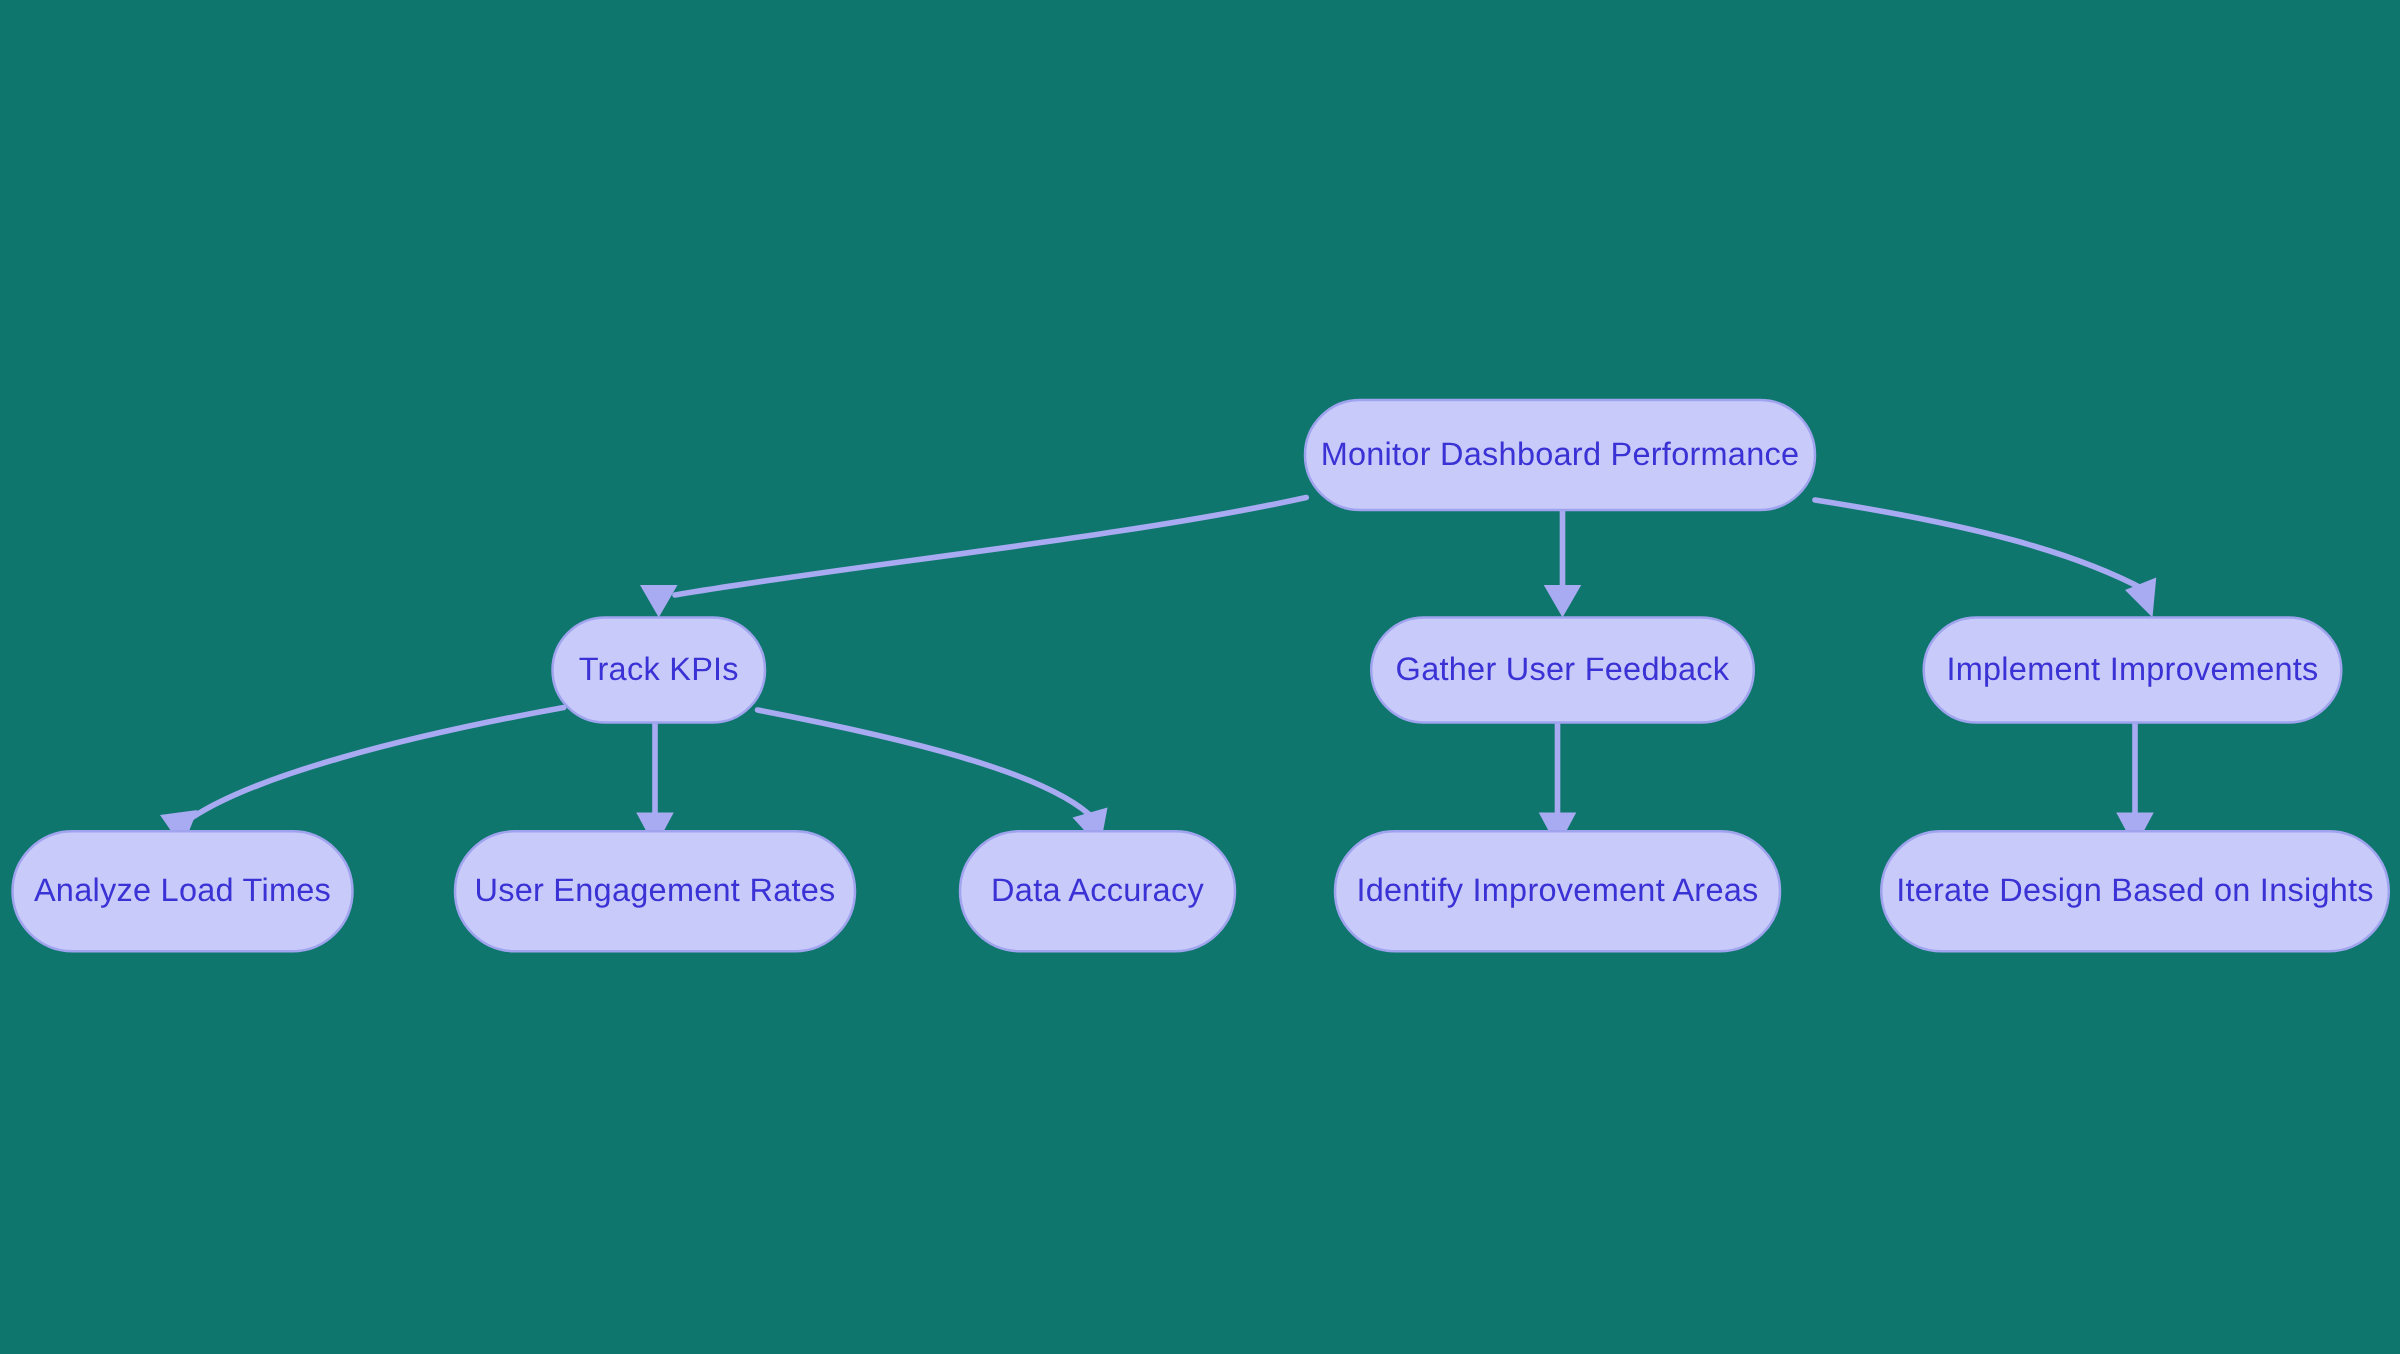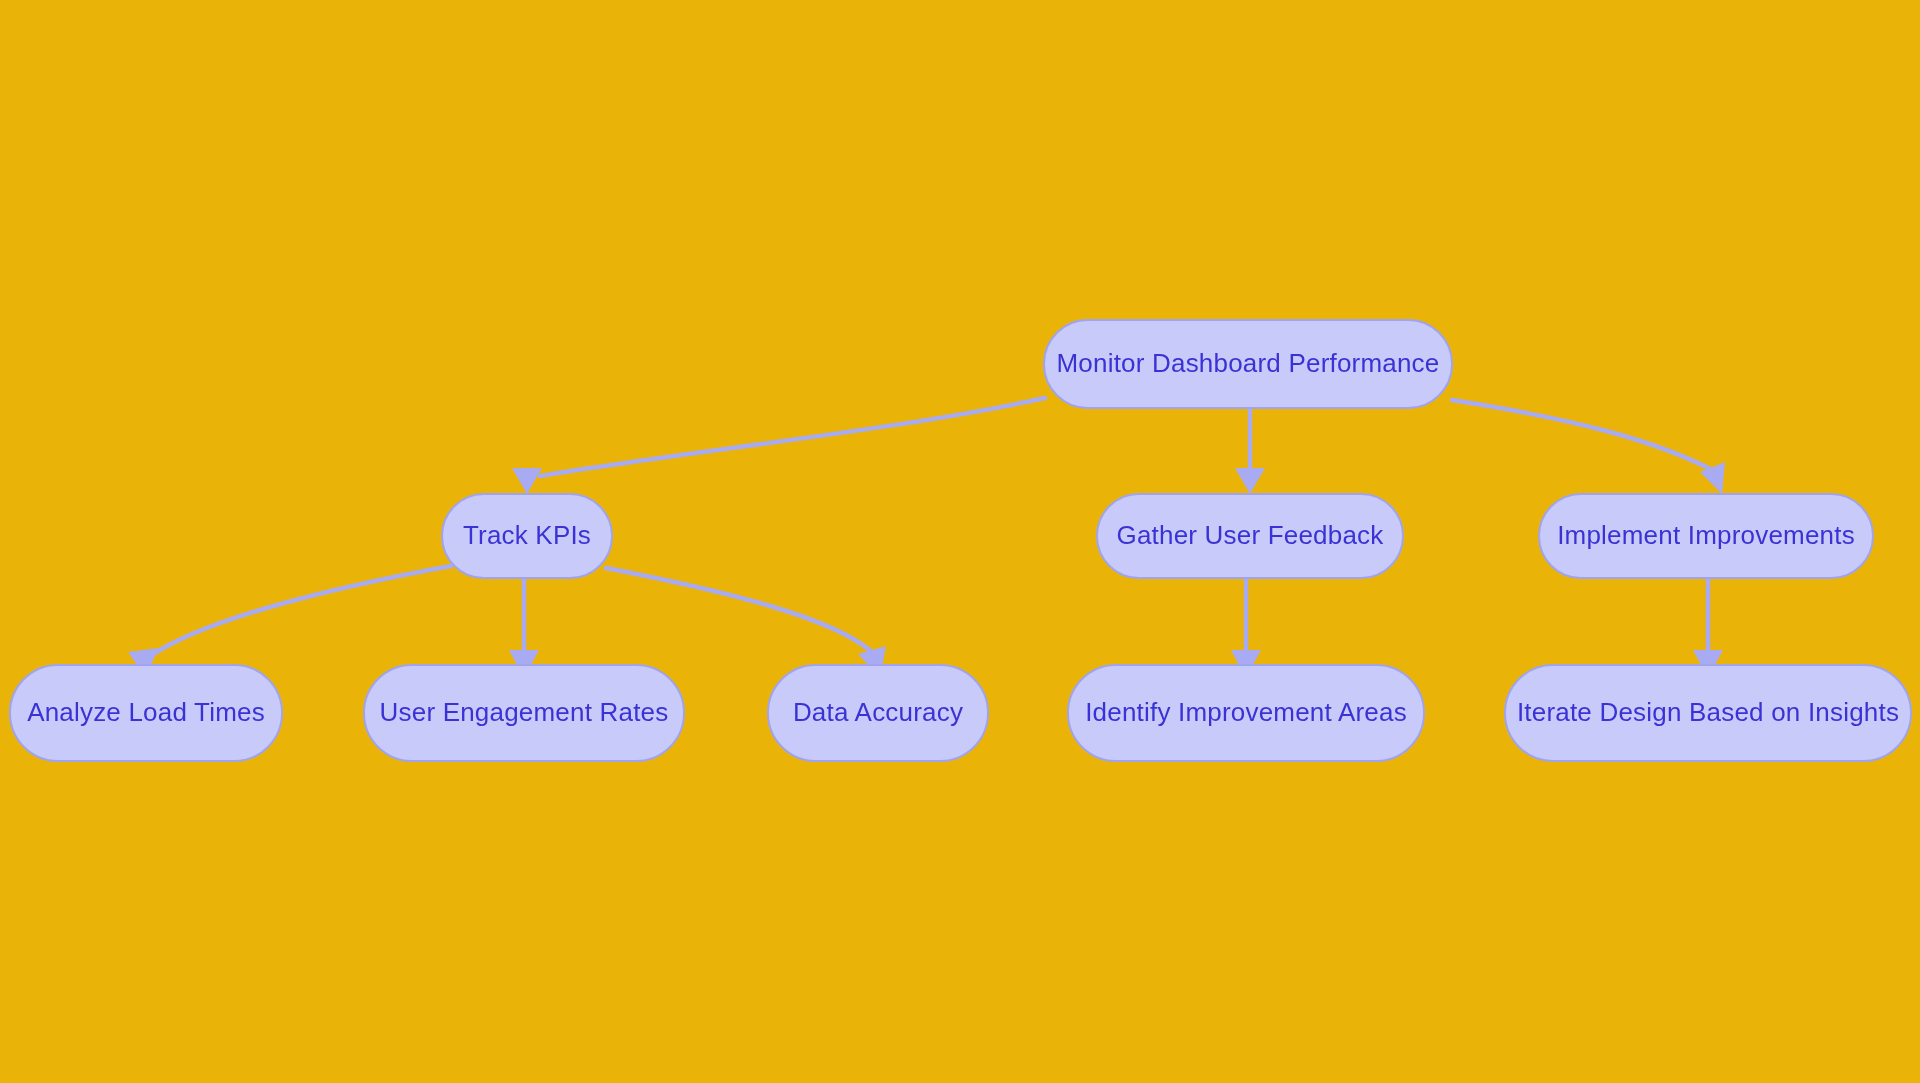--- a/index.html
+++ b/index.html
@@ -49,21 +49,21 @@
     stroke-linecap: round;
   }
   .edge-arrow {
     fill: #a8aaf2;
     stroke: none;
   }
 </style>
 </head>
 <body>
 
-<div id="flow-canvas" style="background: #eab308;">
+<div id="flow-canvas" style="background: #0f766e;">
   <svg id="flow-svg" viewBox="0 0 1920 1083">
 
     <g>
       <g>
         <path class="edge-path" d="M 1045 398 C 900 430 680 452 540 476" stroke="#a8aaf2"></path>
         <path class="edge-arrow" d="M 527 494 L 512 468 L 542 468 Z" fill="#a8aaf2"></path>
       </g>
       <g>
         <path class="edge-path" d="M 1250 409 L 1250 472" stroke="#a8aaf2"></path>
         <path class="edge-arrow" d="M 1250 494 L 1235 468 L 1265 468 Z" fill="#a8aaf2"></path>

